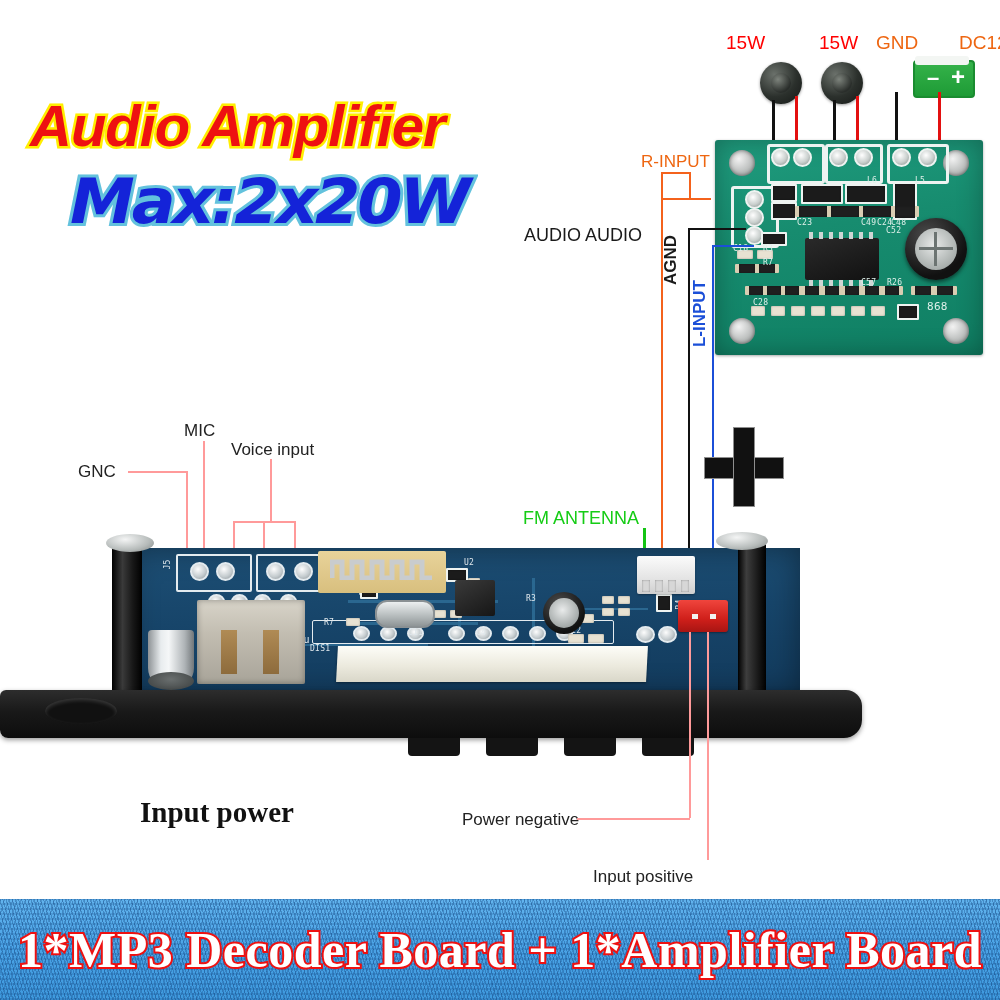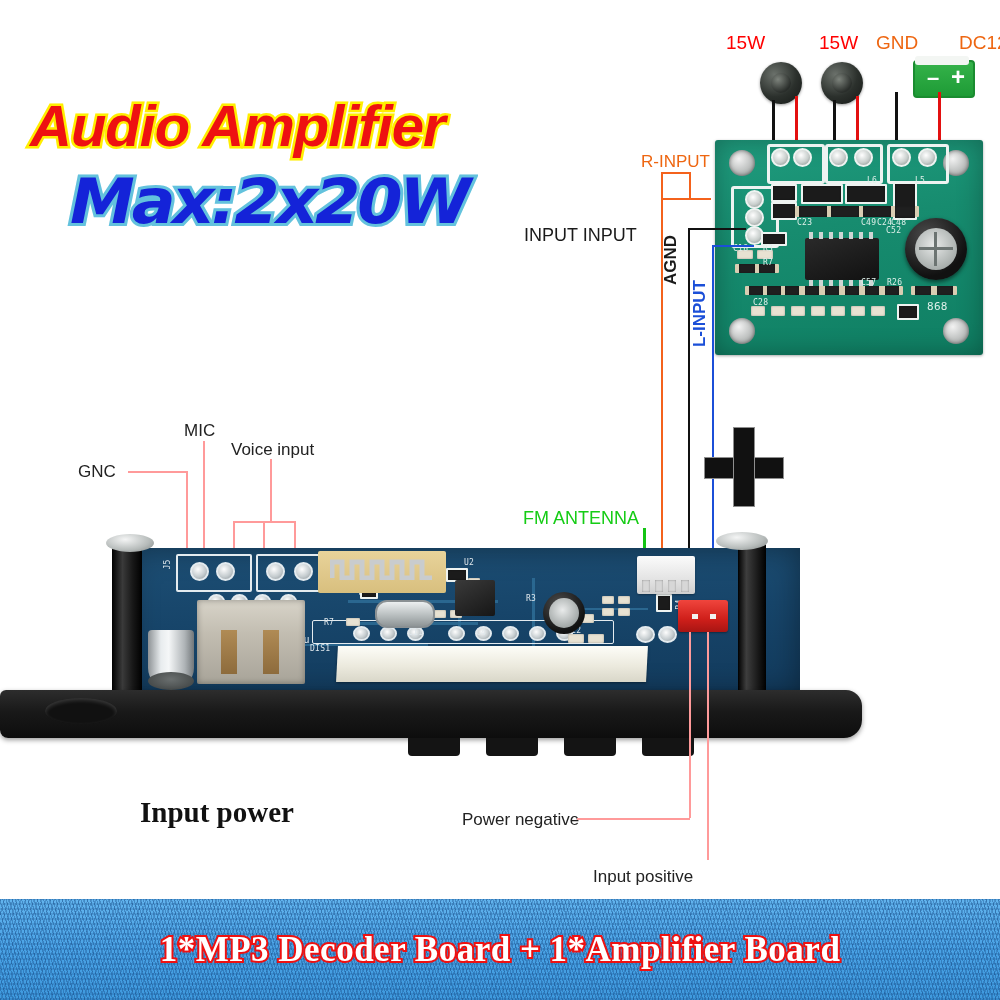--- a/index.html
+++ b/index.html
@@ -193,21 +193,21 @@
     position:absolute;left:0;top:899px;width:1000px;height:101px;
     background:
       repeating-linear-gradient(74deg, rgba(20,70,130,.38) 0 1px, rgba(255,255,255,0) 1px 3px),
       repeating-linear-gradient(106deg, rgba(20,70,130,.30) 0 1px, rgba(255,255,255,0) 1px 4px),
       repeating-linear-gradient(0deg, rgba(10,60,120,.18) 0 2px, rgba(255,255,255,0) 2px 5px),
       linear-gradient(180deg,#62b4ee 0%,#4aa3e6 50%,#3f9ade 100%);
   }
   #banner-top-strip{position:absolute;left:0;top:893px;width:1000px;height:8px;background:#ffffff;}
   #banner-text{
     position:absolute;left:50%;top:50%;transform:translate(-50%,-50%);
-    font-family:"Liberation Serif",serif;font-weight:bold;font-size:35px;
+    font-family:"Liberation Serif",serif;font-weight:bold;font-size:50px;
     color:#ffffff;white-space:nowrap;letter-spacing:.5px;
     -webkit-text-stroke:4px #ee1111; paint-order:stroke fill;
   }
 </style>
 </head>
 <body>
 
 <div id="stage">
 
   <div class="abs" id="headline1">Audio Amplifier</div>
@@ -325,21 +325,21 @@
     <div class="smd" style="left:136px;top:166px;width:14px;height:10px;"></div>
     <div class="smd" style="left:156px;top:166px;width:14px;height:10px;"></div>
     <div class="smd blk" style="left:182px;top:164px;width:18px;height:12px;"></div>
     <span class="silk" style="left:38px;top:158px;color:#dff0ea;">C28</span>
     <span class="silk" style="left:172px;top:138px;color:#dff0ea;">R26</span>
     <span class="silk" style="left:146px;top:138px;color:#dff0ea;">C57</span>
     <span class="silk" style="left:212px;top:160px;color:#dff0ea;font-size:11px;">868</span>
   </div>
 
   <div class="lbl lbl-orange abs" style="left:641px;top:152px;font-size:17px;">R-INPUT</div>
-  <div class="lbl lbl-black abs" style="left:524px;top:225px;font-size:18px;">INPUT INPUT</div>
+  <div class="lbl lbl-black abs" style="left:524px;top:225px;font-size:18px;">AUDIO AUDIO</div>
   <div class="lbl lbl-black lbl-vert abs" style="left:661px;top:235px;font-size:17px;font-weight:bold;
        transform:rotate(-90deg) translateX(-100%);">AGND</div>
   <div class="lbl abs lbl-vert" style="left:690px;top:280px;font-size:17px;font-weight:bold;color:#1b4fd8;
        transform:rotate(-90deg) translateX(-100%);">L-INPUT</div>
 
   <div class="ln-orange abs" style="left:661px;top:172px;width:2px;height:28px;"></div>
   <div class="ln-orange abs" style="left:661px;top:198px;width:50px;height:2px;"></div>
   <div class="ln-orange abs" style="left:661px;top:172px;width:30px;height:2px;"></div>
   <div class="ln-orange abs" style="left:689px;top:172px;width:2px;height:28px;"></div>
   <div class="ln-orange abs" style="left:661px;top:198px;width:2px;height:362px;"></div>

